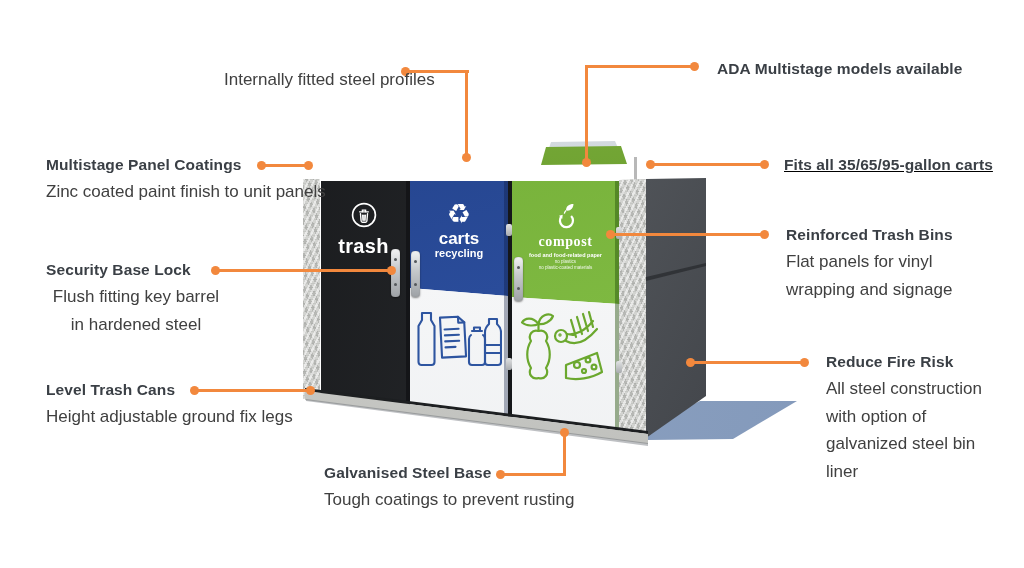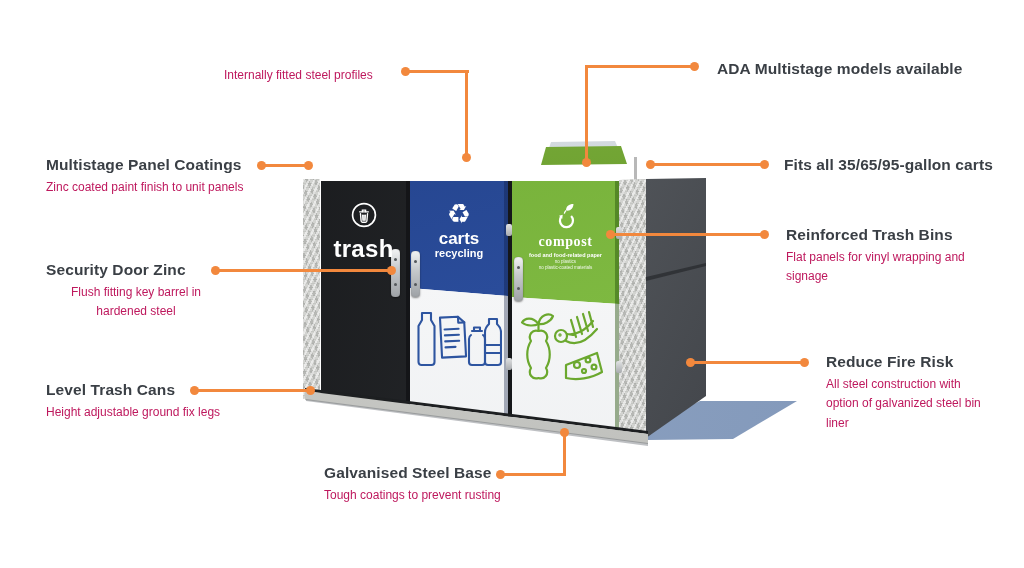--- a/index.html
+++ b/index.html
@@ -3,25 +3,25 @@
 <meta charset="utf-8">
 <style>
   html,body{margin:0;padding:0;background:#fff;}
   .stage{
     position:relative;width:1024px;height:568px;background:#fff;overflow:hidden;
     font-family:"Liberation Sans",sans-serif;
   }
   
   .callout{position:absolute;}
   .c-title{font-size:15.5px;font-weight:700;color:#3a3f45;letter-spacing:.1px;}
-  .c-desc{font-size:12px;color:#be185d;line-height:1.62;margin-top:4px;}
+  .c-desc{font-size:17px;color:#404040;line-height:1.62;margin-top:4px;}
   .co-roof{left:224px;top:62px;}
   .co-ada{left:717px;top:60px;}
   .co-coat{left:46px;top:156px;}
-  .co-carts{left:784px;top:156px;}
+  .co-carts{left:784px;top:156px;text-decoration:underline;}
   .co-lock{left:46px;top:261px;}  .co-lock .c-desc{width:180px;text-align:center;}
   .co-cust{left:786px;top:226px;} .co-cust .c-desc{width:208px;}
   .co-level{left:46px;top:381px;}
   .co-fire{left:826px;top:353px;} .co-fire .c-desc{width:168px;}
   .co-base{left:324px;top:464px;}
   
   .cl{position:absolute;background:#f2883d;}
   .dot{position:absolute;width:9px;height:9px;border-radius:50%;background:#f2883d;}
   .c-roof-h{left:406px;top:70px;width:63px;height:3px;}
   .c-roof-v{left:465px;top:70px;width:3px;height:90px;}
@@ -96,21 +96,21 @@
   .h-trash{left:391px;top:249px;height:48px;}
   .h-rec{left:411px;top:251px;height:46px;}
   .h-com{left:514px;top:257px;height:44px;}
   .hinge{position:absolute;width:6px;height:12px;border-radius:2px;
           background:linear-gradient(180deg,#e0e2e3,#a9acaf);}
   .hg1{left:506px;top:224px;} .hg2{left:506px;top:358px;}
   .hg3{left:616px;top:227px;} .hg4{left:616px;top:361px;}
   
   .door-content{position:absolute;text-align:center;color:#fff;}
   .trash-content{left:321px;top:202px;width:85px;}
-  .trash-label{font-size:24px;font-weight:700;margin-top:3px;letter-spacing:.3px;}
+  .trash-label{font-size:20px;font-weight:700;margin-top:3px;letter-spacing:.3px;}
   .rec-content{left:410px;top:200px;width:98px;}
   .rec-glyph{font-size:27px;line-height:1;font-family:"DejaVu Sans",sans-serif;}
   .rec-l1{font-size:17px;font-weight:700;margin-top:3px;line-height:1;}
   .rec-l2{font-size:11px;font-weight:700;line-height:1.15;}
   .com-content{left:512px;top:203px;width:107px;}
   .com-label{font-size:14px;font-weight:700;letter-spacing:.6px;margin-top:0;line-height:1;font-family:Liberation Serif, serif;}
   .com-sub{font-size:5.5px;font-weight:700;margin-top:3px;line-height:1.3;}
   .com-note{font-size:4.5px;opacity:.9;line-height:1.4;}
   .art{position:absolute;}
   .rec-art{left:414px;top:305px;}
@@ -263,21 +263,21 @@
     <div class="c-title">ADA Multistage models available</div>
   </div>
   <div class="callout co-coat">
     <div class="c-title">Multistage Panel Coatings</div>
     <div class="c-desc">Zinc coated paint finish to unit panels</div>
   </div>
   <div class="callout co-carts">
     <div class="c-title">Fits all 35/65/95-gallon carts</div>
   </div>
   <div class="callout co-lock">
-    <div class="c-title">Security Door Zinc</div>
+    <div class="c-title">Security Base Lock</div>
     <div class="c-desc">Flush fitting key barrel in hardened steel</div>
   </div>
   <div class="callout co-cust">
     <div class="c-title">Reinforced Trash Bins</div>
     <div class="c-desc">Flat panels for vinyl wrapping and signage</div>
   </div>
   <div class="callout co-fire">
     <div class="c-title">Reduce Fire Risk</div>
     <div class="c-desc">All steel construction with option of galvanized steel bin liner</div>
   </div>

